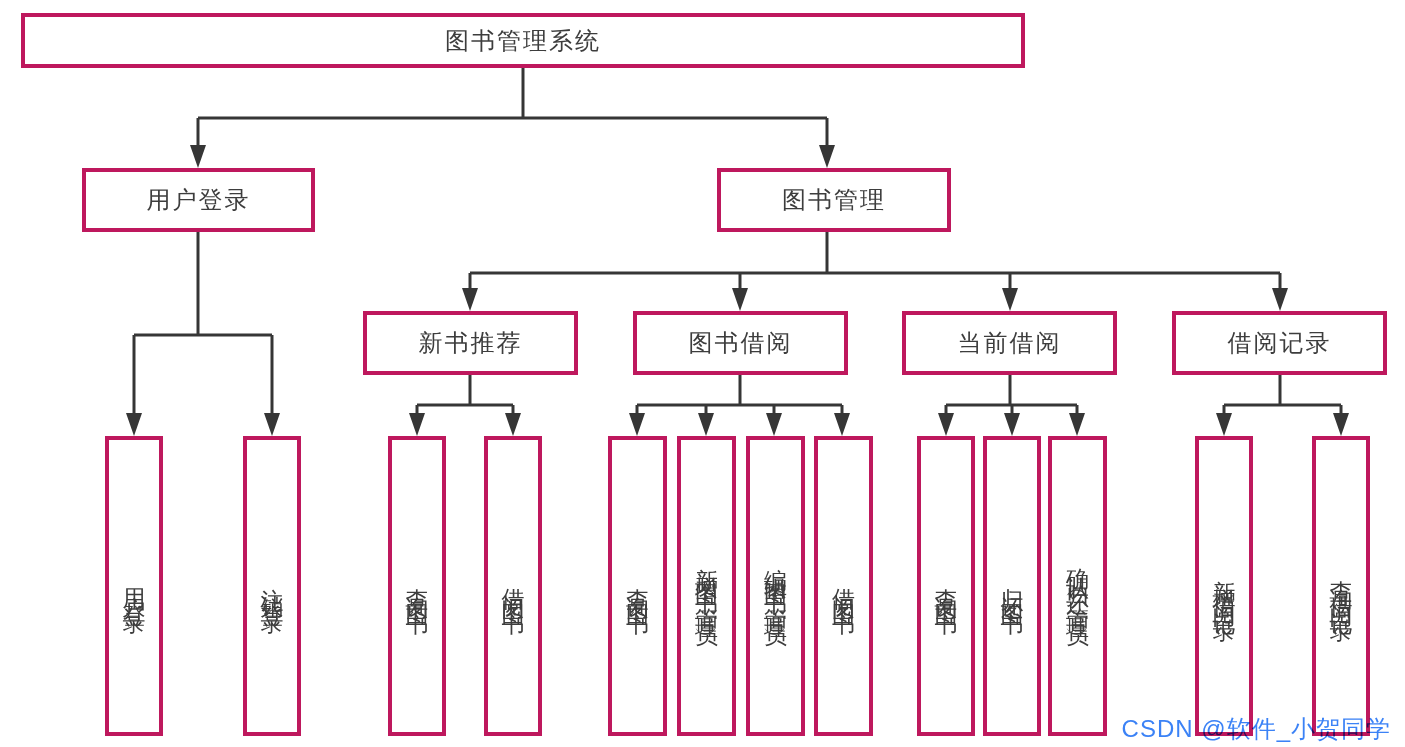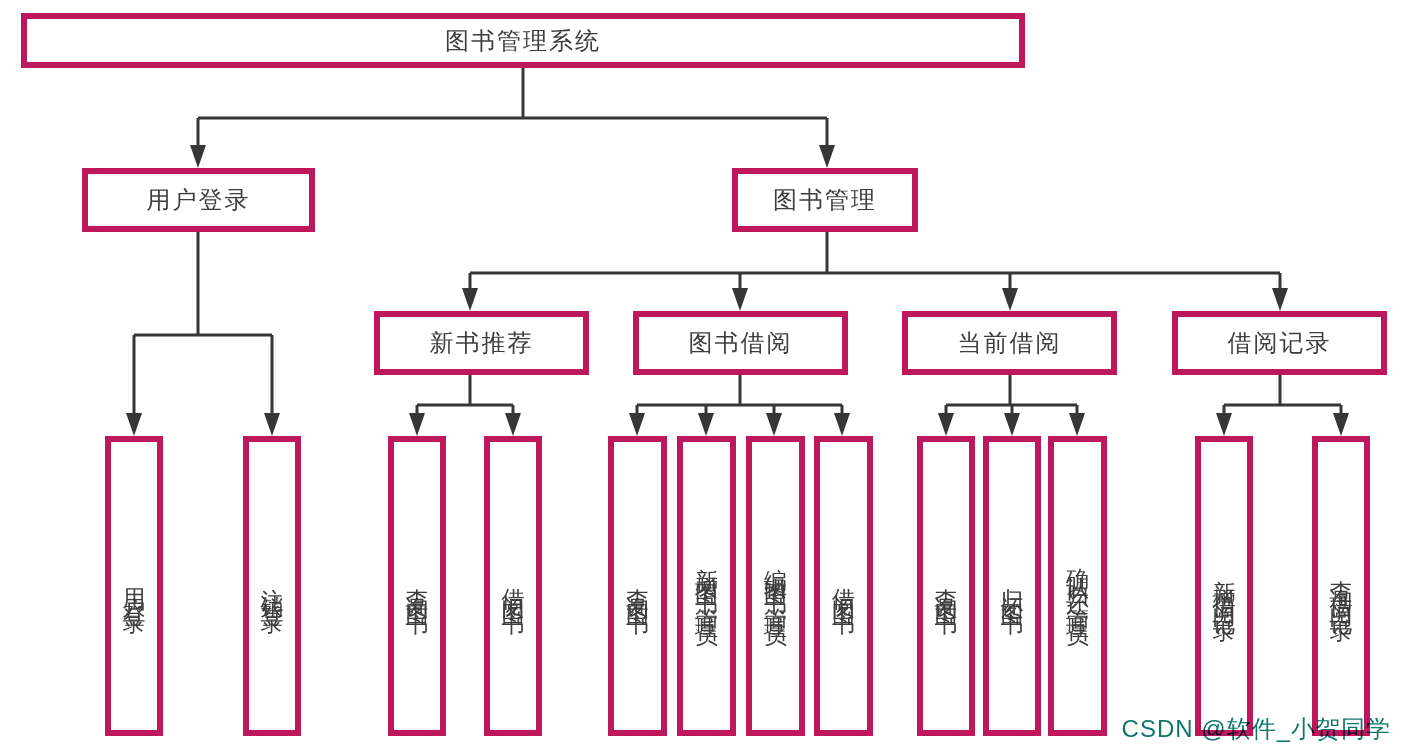--- a/index.html
+++ b/index.html
@@ -13,21 +13,21 @@
   }
   .wires {
     position: absolute;
     left: 0; top: 0;
     width: 1405px; height: 747px;
     pointer-events: none;
   }
   .box {
     position: absolute;
     box-sizing: border-box;
-    border: 6px solid #be185d;
+    border: 4px solid #be185d;
     background: #ffffff;
     display: flex;
     align-items: center;
     justify-content: center;
     color: #3d3d3d;
   }
   .box .label {
     font-size: 24px;
     letter-spacing: 2px;
     color: #3d3d3d;
@@ -39,21 +39,21 @@
     font-size: 23px;
     letter-spacing: 8px;
     line-height: 1;
     white-space: normal;
   }
   .watermark {
     position: absolute;
     right: 14px;
     bottom: 2px;
     font-size: 24px;
-    color: #0f766e;
+    color: #3b82f6;
     mix-blend-mode: multiply;
     white-space: nowrap;
     letter-spacing: 1px;
   }
 </style>
 </head>
 <body>
 
 <div class="canvas">
 
@@ -123,25 +123,25 @@
     </g>
   </svg>
 
   <div class="box" style="left:21px; top:13px; width:1004px; height:55px;">
     <span class="label">图书管理系统</span>
   </div>
 
   <div class="box" style="left:82px; top:168px; width:233px; height:64px;">
     <span class="label">用户登录</span>
   </div>
-  <div class="box" style="left:732px; top:168px; width:186px; height:64px;">
+  <div class="box" style="left:717px; top:168px; width:234px; height:64px;">
     <span class="label">图书管理</span>
   </div>
 
-  <div class="box" style="left:374px; top:311px; width:215px; height:64px;">
+  <div class="box" style="left:363px; top:311px; width:215px; height:64px;">
     <span class="label">新书推荐</span>
   </div>
   <div class="box" style="left:633px; top:311px; width:215px; height:64px;justify-content:center;">
     <span class="label">图书借阅</span>
   </div>
   <div class="box" style="left:902px; top:311px; width:215px; height:64px;align-items:center;">
     <span class="label">当前借阅</span>
   </div>
   <div class="box" style="left:1172px; top:311px; width:215px; height:64px;">
     <span class="label">借阅记录</span>

